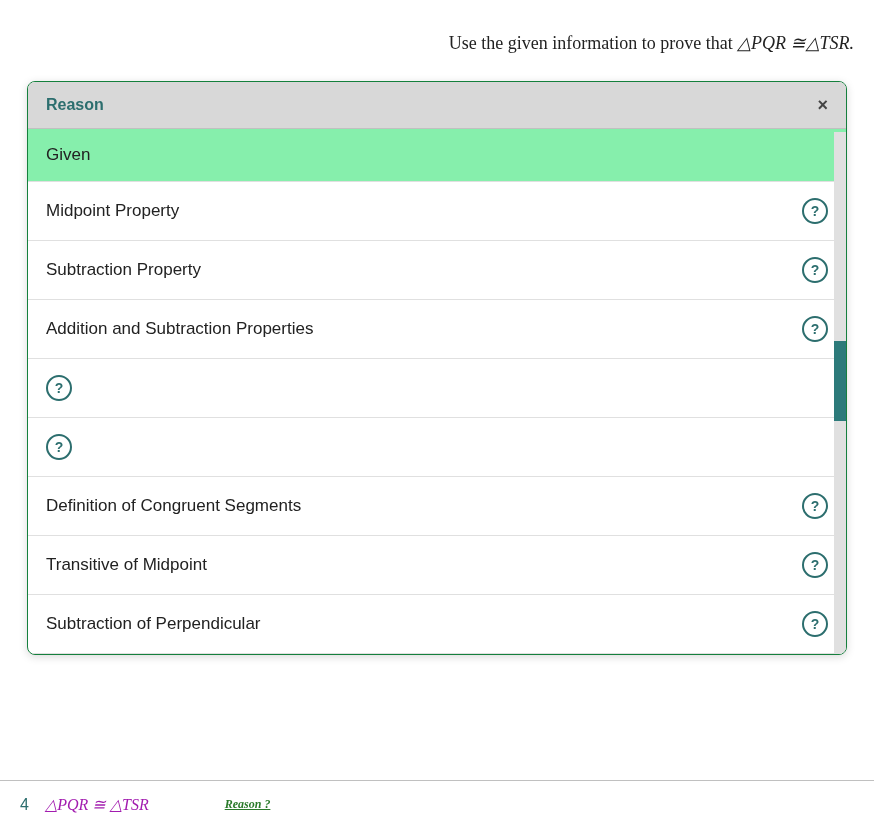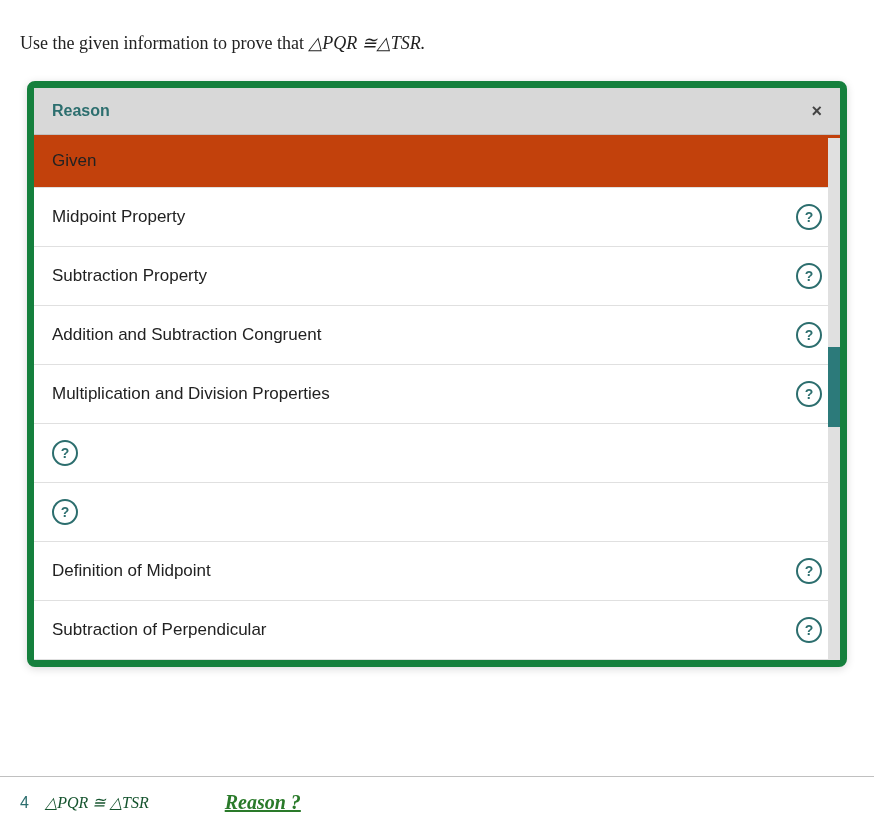--- a/index.html
+++ b/index.html
@@ -1,18 +1,19 @@
 <!DOCTYPE html>
 <html><head>
   <meta charset="utf-8">
   <style>
     * {
       box-sizing: border-box;
       margin: 0;
       padding: 0;
+      text-align: right;
     }
 
     body {
       font-family: Georgia, 'Times New Roman', serif;
       background: #ffffff;
       width: 874px;
       min-height: 828px;
       position: relative;
       overflow: hidden;
     }
@@ -30,21 +31,21 @@
     }
 
     .math-text {
       font-style: italic;
     }
 
     .dropdown-container {
       position: relative;
       width: 820px;
       margin: 0 auto;
-      border: 7px solid #15803d;
+      border: 1px solid #15803d;
       border-radius: 8px;
       background: #ffffff;
       box-shadow: 0 2px 8px rgba(0,0,0,0.15);
       overflow: hidden;
     }
 
     .dropdown-header {
       background: #d8d8d8;
       padding: 14px 18px;
       display: flex;
@@ -80,21 +81,21 @@
       font-size: 17px;
       color: #222;
       font-family: Arial, sans-serif;
     }
 
     .dropdown-item:first-of-type {
       background: #ebebeb;
     }
 
     .dropdown-item.given-item {
-      background: #c2410c;
+      background: #86efac;
     }
 
     .question-icon {
       width: 26px;
       height: 26px;
       border-radius: 50%;
       border: 2px solid #2c6e6e;
       color: #2c6e6e;
       display: flex;
       align-items: center;
@@ -140,28 +141,28 @@
 
     .step-number {
       color: #2c6e6e;
       font-size: 16px;
       font-family: Arial, sans-serif;
     }
 
     .step-statement {
       font-style: italic;
       font-size: 16px;
-      color: #14532d;
+      color: #a21caf;
     }
 
     .reason-link {
       color: #2a7a2a;
       font-weight: bold;
       font-style: italic;
-      font-size: 20px;
+      font-size: 12px;
       text-decoration: underline;
       cursor: pointer;
       margin-left: 60px;
     }
   </style>
 </head>
 <body>
 
 <div class="page-wrapper">
 
@@ -193,47 +194,47 @@
     </div>
 
     <div class="dropdown-item">
       <span>Subtraction Property</span>
       <div class="question-icon">
         <span>?</span>
       </div>
     </div>
 
     <div class="dropdown-item">
-      <span>Addition and Subtraction Congruent</span>
-      <div class="question-icon">
-        <span>?</span>
-      </div>
-    </div>
-
-    <div class="dropdown-item">
-      <span>Multiplication and Division Properties</span>
-      <div class="question-icon">
-        <span>?</span>
-      </div>
-    </div>
-
-    <div class="dropdown-item">
-      <div class="question-icon">
-        <span>?</span>
-      </div>
-    </div>
-
-    <div class="dropdown-item">
-      <div class="question-icon">
-        <span>?</span>
-      </div>
-    </div>
-
-    <div class="dropdown-item">
-      <span>Definition of Midpoint</span>
+      <span>Addition and Subtraction Properties</span>
+      <div class="question-icon">
+        <span>?</span>
+      </div>
+    </div>
+
+    <div class="dropdown-item">
+      <div class="question-icon">
+        <span>?</span>
+      </div>
+    </div>
+
+    <div class="dropdown-item">
+      <div class="question-icon">
+        <span>?</span>
+      </div>
+    </div>
+
+    <div class="dropdown-item">
+      <span>Definition of Congruent Segments</span>
+      <div class="question-icon">
+        <span>?</span>
+      </div>
+    </div>
+
+    <div class="dropdown-item">
+      <span>Transitive of Midpoint</span>
       <div class="question-icon">
         <span>?</span>
       </div>
     </div>
 
     <div class="dropdown-item">
       <span>Subtraction of Perpendicular</span>
       <div class="question-icon">
         <span>?</span>
       </div>

